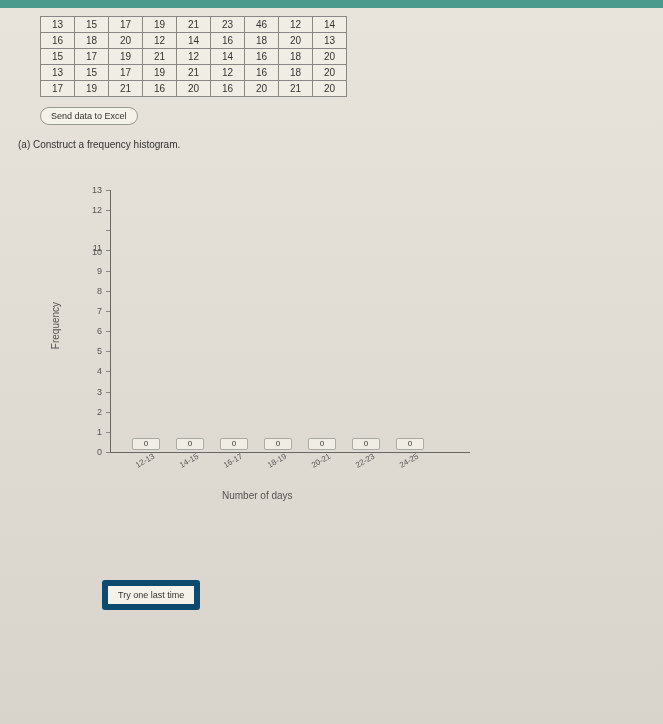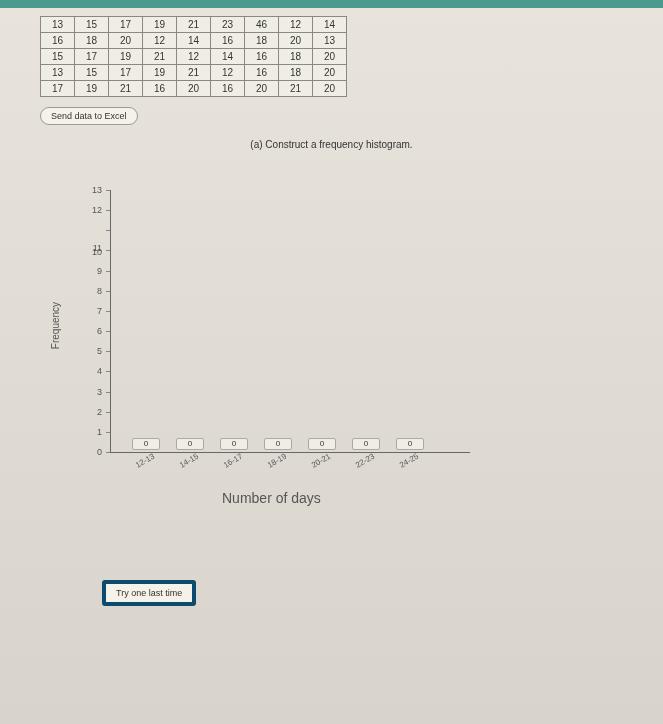--- a/index.html
+++ b/index.html
@@ -58,21 +58,20 @@
     .part-sub {
       background: #d8dcd8;
       padding: 5px 10px;
       font-size: 11px;
       margin-bottom: 12px;
     }
     .instructions {
       font-size: 10px;
       margin-bottom: 4px;
       padding: 0 6px;
-      text-align: center;
     }
     .chart-container {
       position: relative;
       margin-top: 40px;
       margin-left: 70px;
       height: 340px;
     }
     .y-axis-label {
       position: absolute;
       left: -50px;
@@ -135,29 +134,29 @@
       font-size: 8px;
       color: #555;
       transform: rotate(-30deg);
       transform-origin: left top;
       white-space: nowrap;
     }
     .x-axis-label {
       position: absolute;
       top: 300px;
       left: 140px;
-      font-size: 14px;
+      font-size: 10px;
       color: #555;
     }
     .try-btn {
       display: inline-block;
       margin-top: 50px;
       margin-left: 90px;
       padding: 4px 10px;
-      border: 4px solid #0c4a6e;
+      border: 6px solid #0c4a6e;
       border-radius: 3px;
       font-size: 9px;
       background: #f5f2ea;
       cursor: pointer;
     }
   </style>
 </head>
 <body>
 
 <div class="top-bar"></div>

